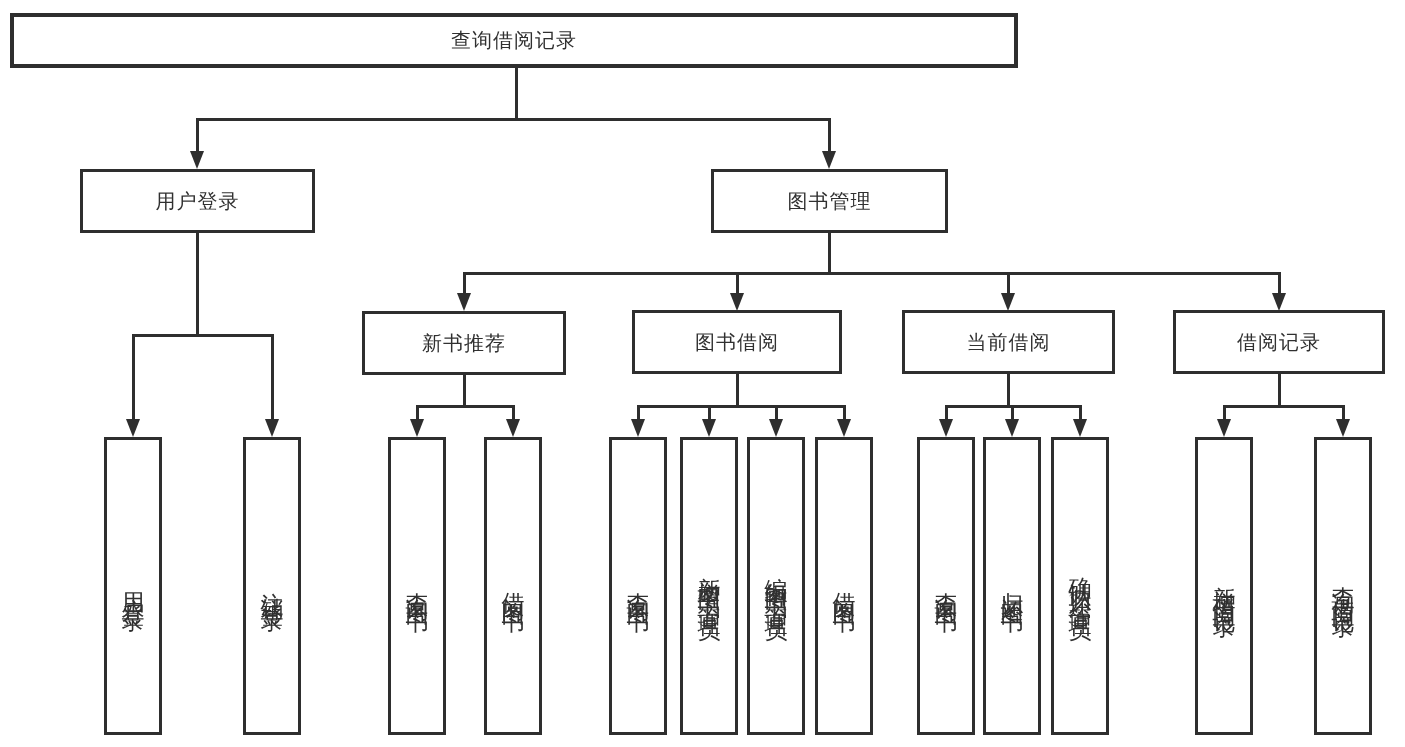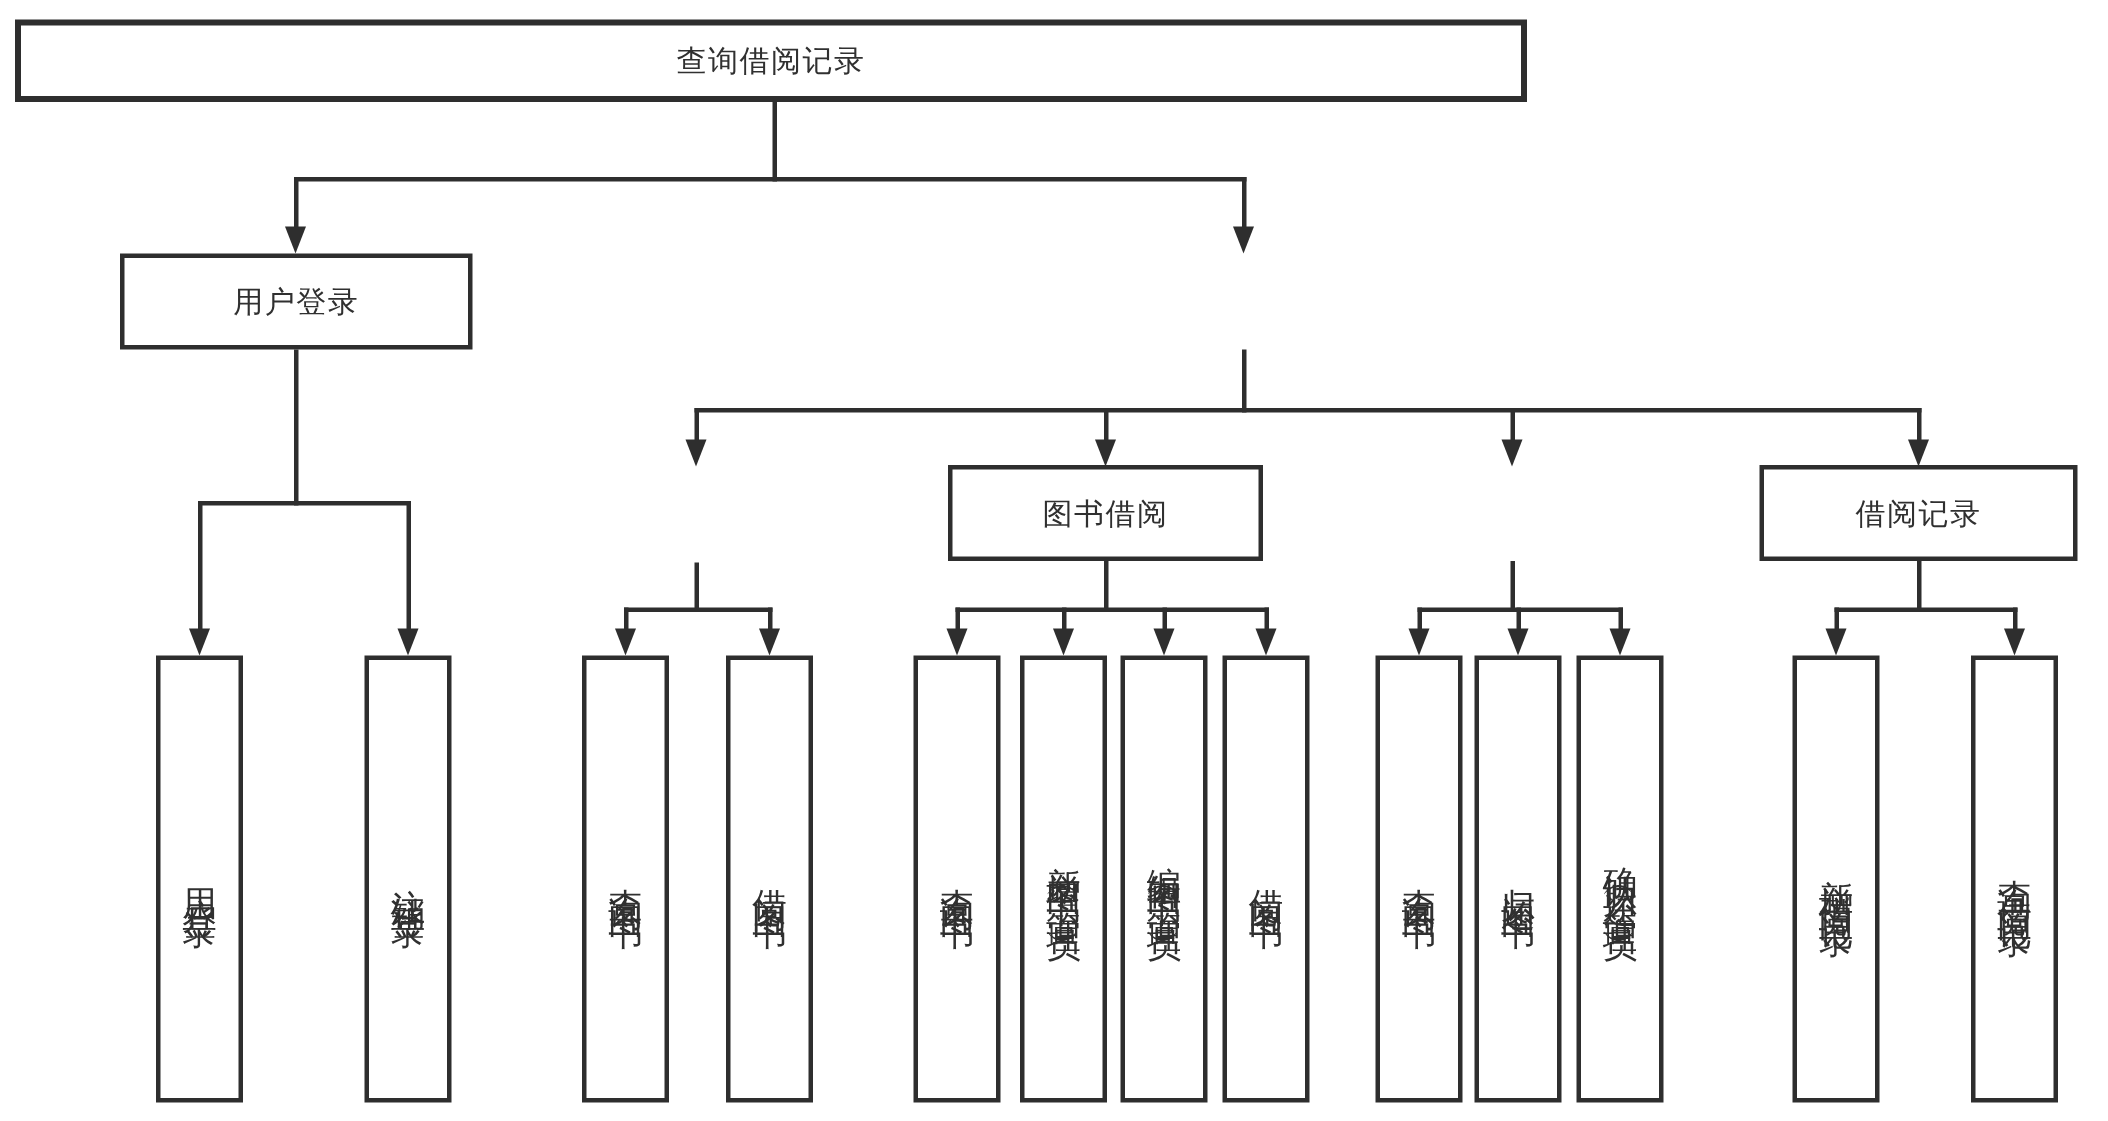--- a/index.html
+++ b/index.html
@@ -63,26 +63,35 @@
 <div id="canvas">
 
   <div class="box root" style="left:10px;top:13px;width:1008px;height:55px;">
     <span>查询借阅记录</span>
   </div>
 
   <div class="box" style="left:80px;top:169px;width:235px;height:64px;">
     <span>用户登录</span>
   </div>
 
+  <div class="box" style="left:711px;top:169px;width:237px;height:64px;">
+    <span>图书管理</span>
+  </div>
 
+  <div class="box" style="left:362px;top:311px;width:204px;height:64px;">
+    <span>新书推荐</span>
+  </div>
 
   <div class="box" style="left:632px;top:310px;width:210px;height:64px;">
     <span>图书借阅</span>
   </div>
 
+  <div class="box" style="left:902px;top:310px;width:213px;height:64px;">
+    <span>当前借阅</span>
+  </div>
 
   <div class="box" style="left:1173px;top:310px;width:212px;height:64px;">
     <span>借阅记录</span>
   </div>
 
   <div class="leaf" style="left:104px;">
     <span>用户登录</span>
   </div>
   <div class="leaf" style="left:243px;">
     <span>注销登录</span>

